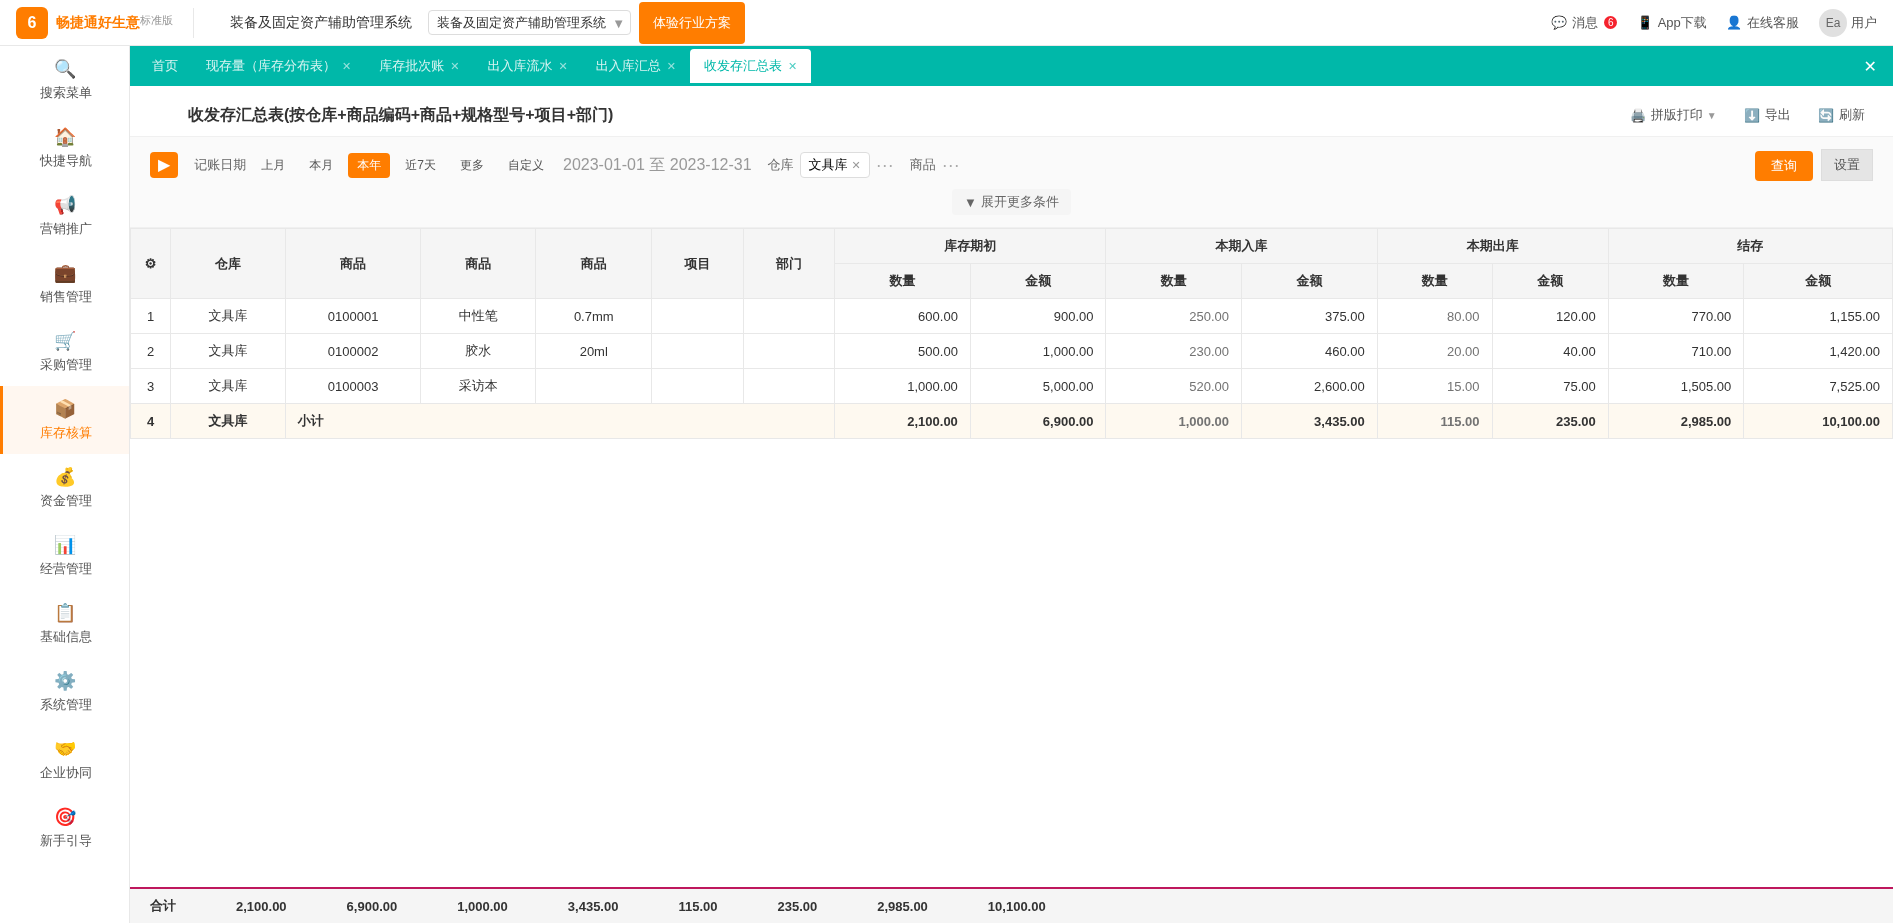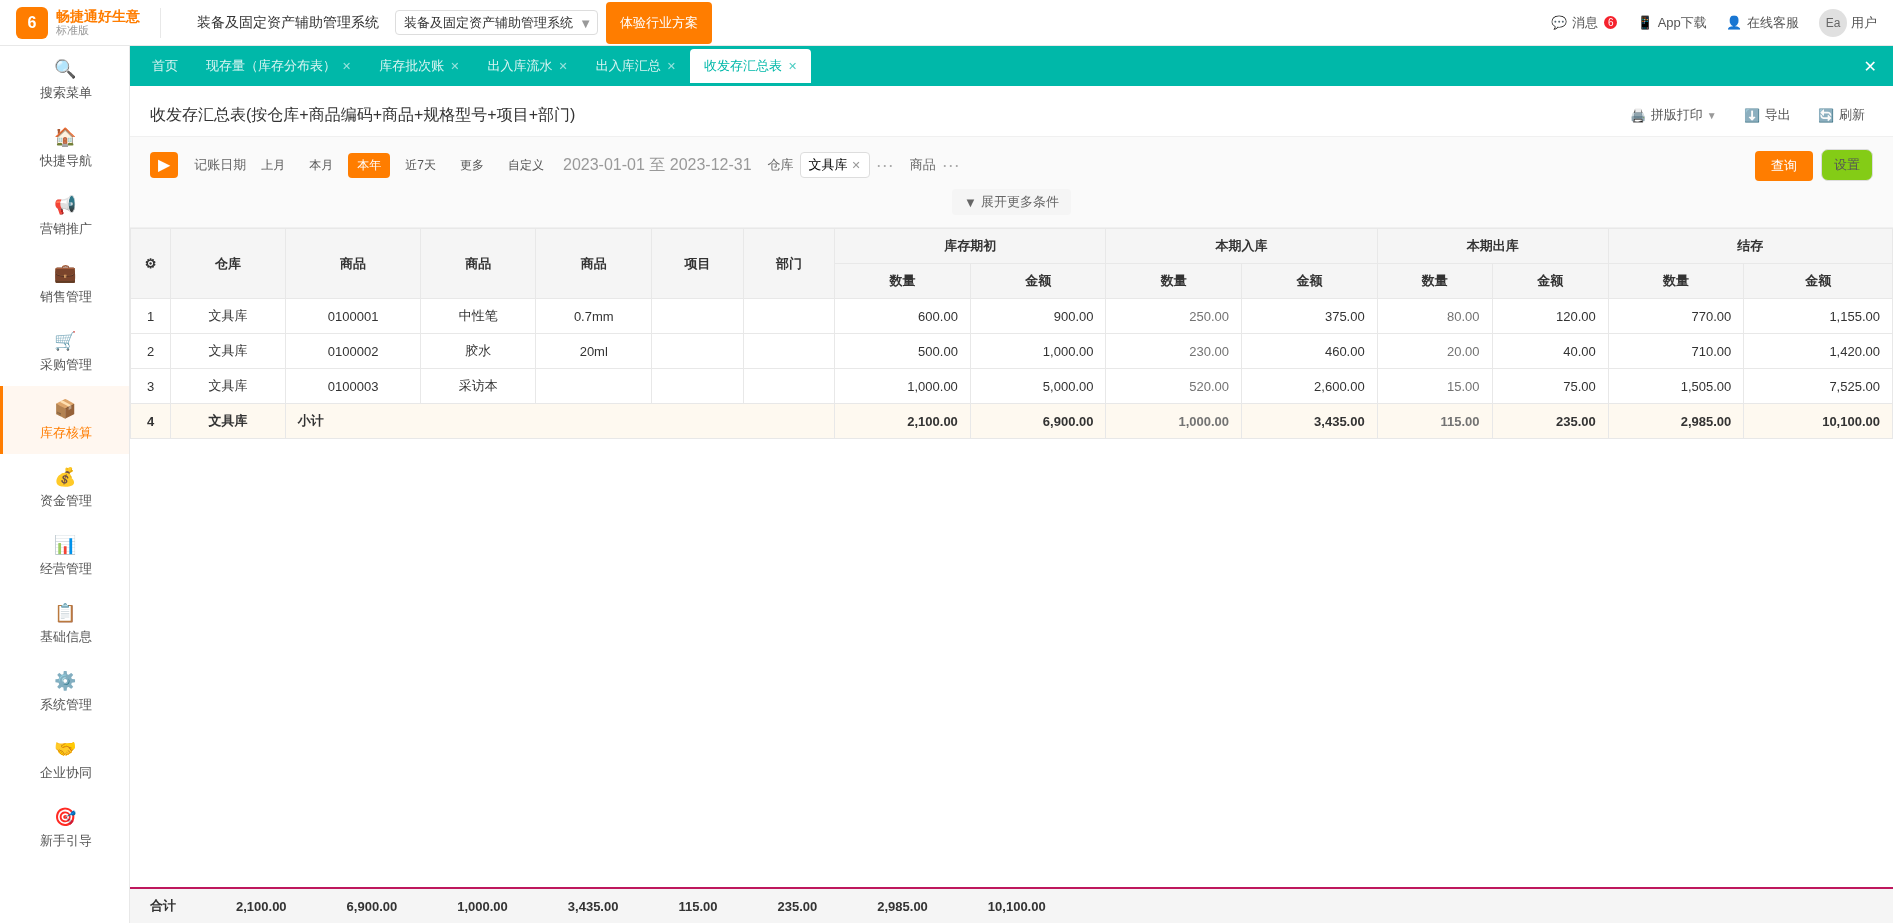--- a/index.html
+++ b/index.html
@@ -27,21 +27,21 @@
       border-radius: 6px;
       display: flex;
       align-items: center;
       justify-content: center;
       color: white;
       font-weight: bold;
       font-size: 16px;
     }
     .logo-text {
       display: flex;
-      flex-direction: column;
+      flex-direction: row;
       line-height: 1.2;
     }
     .logo-title { font-size: 14px; color: #ff7d00; font-weight: bold; }
     .logo-subtitle { font-size: 11px; color: #999; }
     .system-title {
       font-size: 14px;
       color: #333;
       margin-left: 16px;
     }
     .header-select {
@@ -193,22 +193,23 @@
 
     .page-header {
       padding: 16px 20px 8px;
       display: flex;
       align-items: center;
       justify-content: space-between;
       border-bottom: 1px solid #f0f0f0;
     }
     .page-title {
       font-size: 16px;
-      font-weight: normal;
+      font-weight: bold;
       color: #333;
+      margin-left: 38px;
     }
     .page-actions {
       display: flex;
       align-items: center;
       gap: 12px;
     }
     .action-btn {
       display: flex;
       align-items: center;
       gap: 4px;
@@ -221,24 +222,24 @@
     .action-btn-primary {
       background: #ff7d00;
       color: white;
       border: none;
       border-radius: 4px;
       padding: 6px 16px;
       cursor: pointer;
       font-size: 13px;
     }
     .action-btn-secondary {
-      background: #84cc16;
+      background: #e5e5e5;
       color: #555;
       border: 1px solid #ddd;
-      border-radius: 7px;
+      border-radius: 0;
       padding: 6px 12px;
       cursor: pointer;
       font-size: 13px;
     }
 
     
     .filter-area {
       padding: 12px 20px;
       background: #fafafa;
       border-bottom: 1px solid #f0f0f0;

